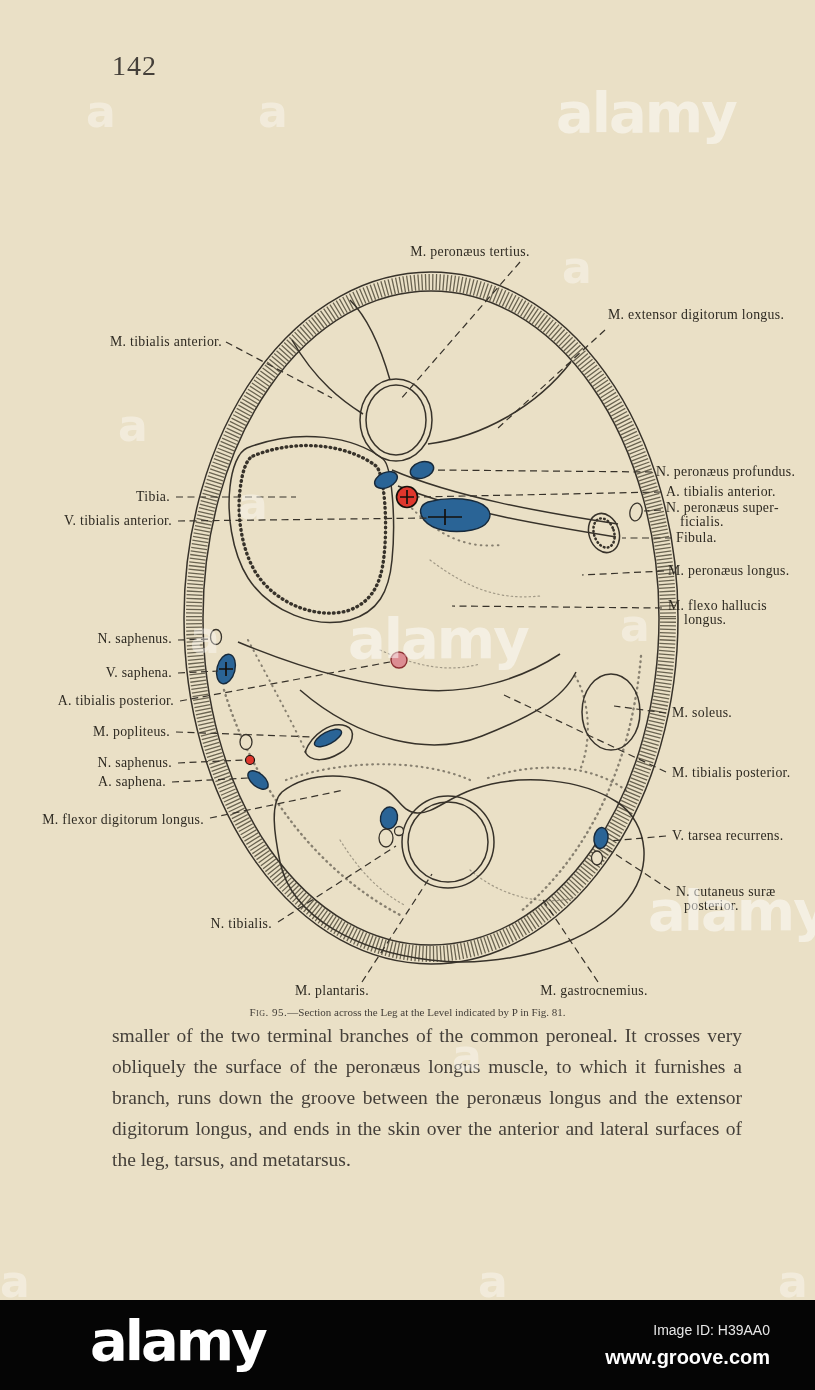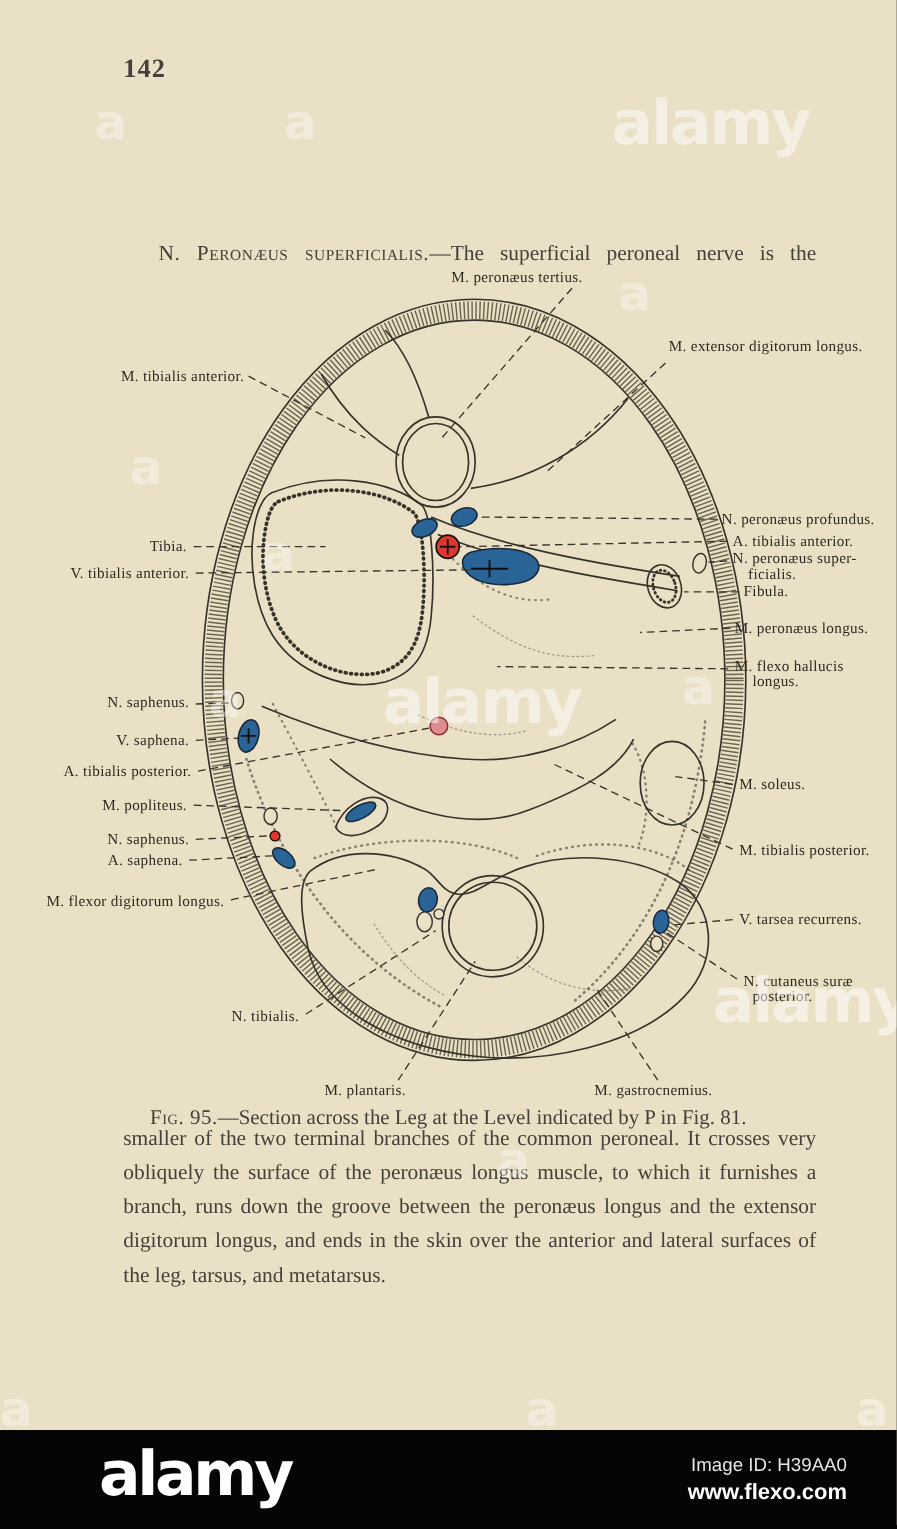--- a/index.html
+++ b/index.html
@@ -6,39 +6,39 @@
   body{
     width:815px;height:1390px;position:relative;overflow:hidden;
     background:#000;font-family:"Liberation Serif", serif;
   }
   .page{
     position:absolute;left:0;top:0;width:815px;height:1300px;
     background:var(--paper,#eae0c6);overflow:hidden;
   }
   .running-head{
     position:absolute;top:50px;left:0;width:713px;height:26px;
-    color:var(--ink,#3f3a30);font-size:24px;font-weight:bold;
+    color:var(--ink,#3f3a30);font-size:28px;
   }
   .pageno{position:absolute;left:112px;top:0;letter-spacing:1px;}
   .headtitle{
     position:absolute;left:0;width:815px;text-align:center;top:0;
     letter-spacing:3px;word-spacing:9px;
   }
   .para{
     position:absolute;left:112px;width:630px;
     color:var(--ink,#45403a);font-size:19.5px;line-height:31px;
     text-align:justify;
   }
   .p1{top:86px;}
   .p2{top:195px;text-indent:32px;text-align-last:justify;}
   .p3{top:1000px;font-family:Liberation Serif, serif;}
   .smallcaps{font-variant:small-caps;letter-spacing:0.5px;}
   .caption{
     position:absolute;left:0;top:1006px;width:815px;text-align:center;
-    color:var(--ink,#413c33);font-size:19px;
+    color:var(--ink,#413c33);font-size:11px;
   }
   svg.figure{position:absolute;left:0;top:230px;}
   .fig-label{
     font-family:"Liberation Serif",serif;font-size:13.8px;
     fill:var(--label-ink,#2e2a22);letter-spacing:0.3px;
   }
   .outline{fill:none;stroke:var(--line-ink,#37322a);stroke-width:1.5;}
   .leader{fill:none;stroke:var(--line-ink,#3a352c);stroke-width:1.2;stroke-dasharray:7 4.5;}
   .stip{fill:none;stroke:var(--line-ink,#2b271f);stroke-linecap:round;}
   .vein{fill:var(--vein,#2a6496);stroke:#17293a;stroke-width:1.4;}
@@ -52,34 +52,33 @@
   .wm-big{font-size:56px;opacity:0.5;letter-spacing:-2px;}
   .footerbar{
     position:absolute;left:0;top:1300px;width:815px;height:90px;background:#050505;
     font-family:"Liberation Sans",sans-serif;
   }
   .brand{
     position:absolute;left:90px;top:8px;color:#fff;
     font-family:"DejaVu Sans",sans-serif;font-weight:700;
     font-size:56px;letter-spacing:-3px;
   }
-  .imgid{position:absolute;right:45px;top:22px;color:#e6e6e6;font-size:17px;text-align:right;}
+  .imgid{position:absolute;right:45px;top:22px;color:#e6e6e6;font-size:14px;text-align:right;}
   .site{position:absolute;right:45px;top:46px;color:#ffffff;font-size:20px;font-weight:700;text-align:right;}
 </style>
 </head>
 <body>
 
 <div class="page">
 
   <div class="running-head">
     <span class="pageno">142</span>
   </div>
 
 
-  <p class="para p2"><span class="smallcaps">N. Peronæus superficialis.</span><span>—The superficial peroneal nerve is the</span></p>
 
   <svg class="figure" width="815" height="780" viewBox="0 230 815 780">
 
     <g>
       <ellipse class="outline" cx="431" cy="618" rx="247" ry="346" stroke-width="1.9"></ellipse>
       <ellipse cx="431" cy="618" rx="237" ry="336" fill="none" stroke="#544d3c" stroke-width="16" stroke-dasharray="1.3 2.3" opacity="0.85"></ellipse>
       <ellipse class="outline" cx="431" cy="618" rx="228" ry="327" stroke-width="1.6"></ellipse>
     </g>
 
     <g>
@@ -229,14 +228,14 @@
   <div class="wm wm-big" style="left:648px;top:878px;">alamy</div>
   <div class="wm wm-a" style="left:452px;top:1030px;">a</div>
   <div class="wm wm-a" style="left:0px;top:1256px;">a</div>
   <div class="wm wm-a" style="left:478px;top:1256px;">a</div>
   <div class="wm wm-a" style="left:778px;top:1256px;">a</div>
 </div>
 
 <div class="footerbar">
   <div class="brand">alamy</div>
   <div class="imgid">Image ID: H39AA0</div>
-  <div class="site">www.flexo.com</div>
+  <div class="site">www.groove.com</div>
 </div>
 
 </body></html>

